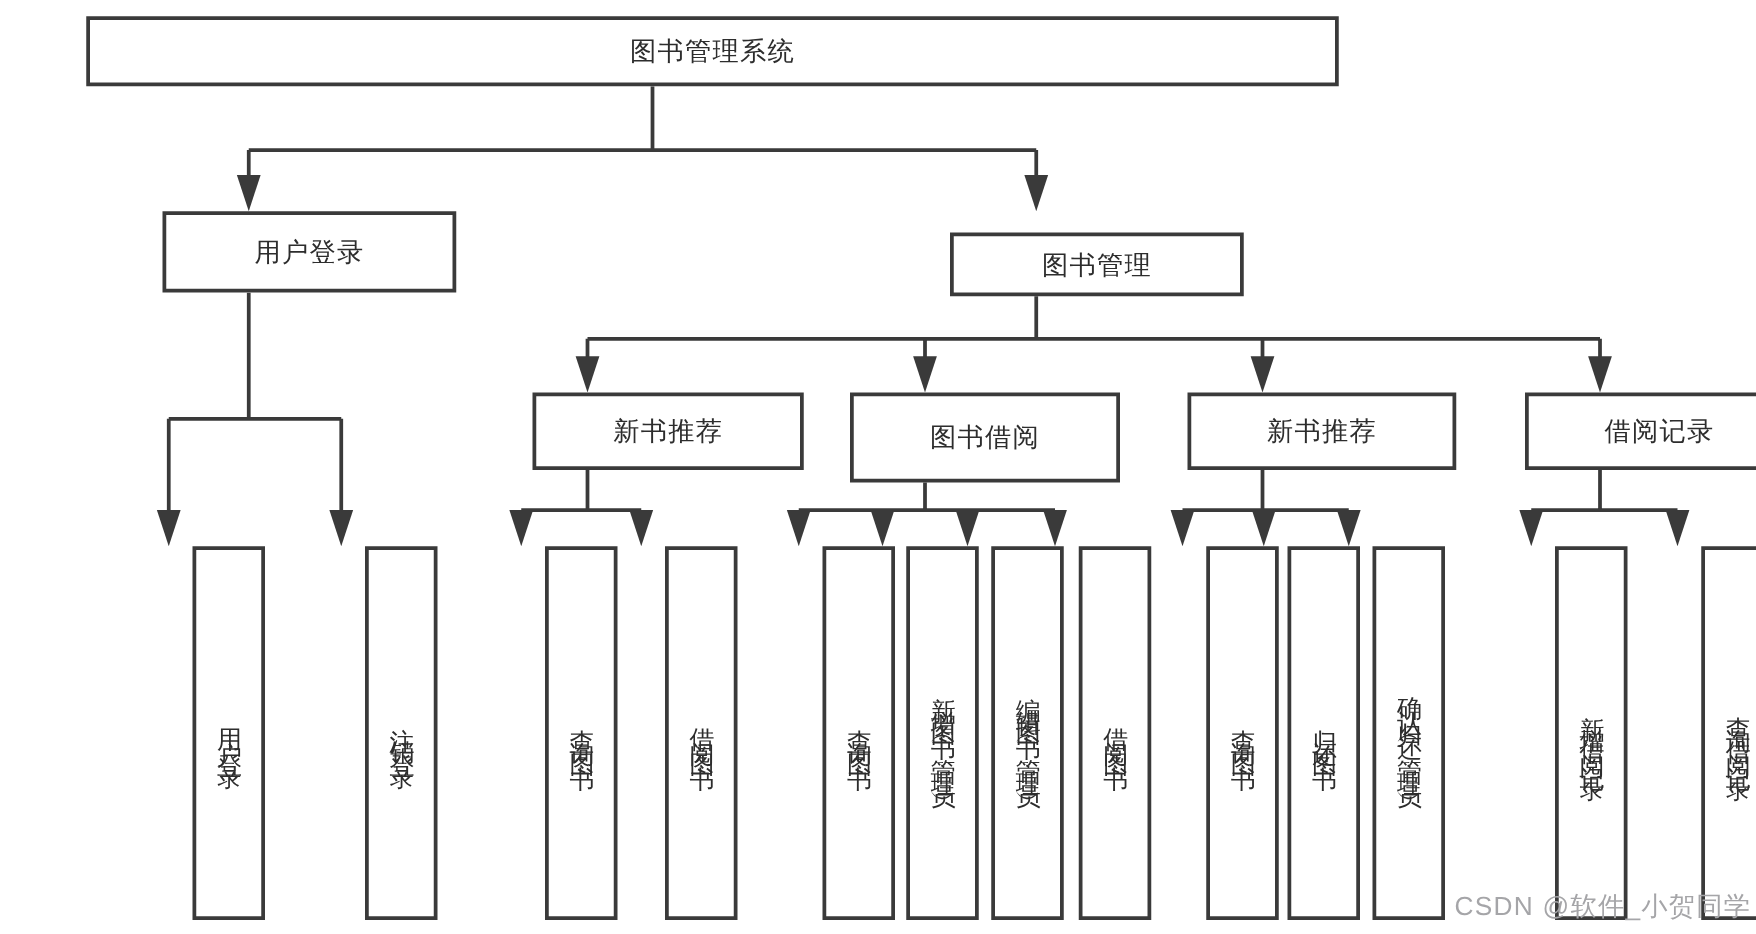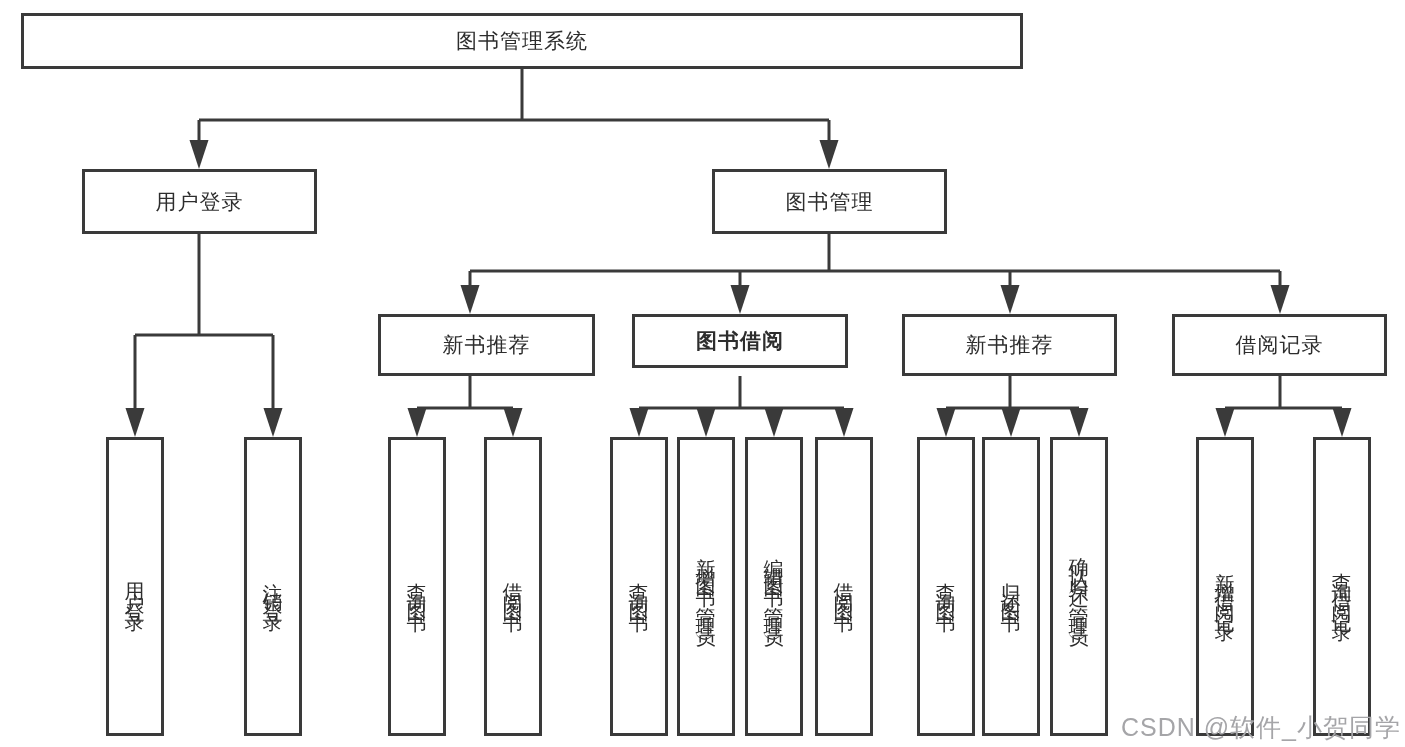--- a/index.html
+++ b/index.html
@@ -16,34 +16,35 @@
     box-sizing:border-box;
     border:3px solid #3a3a3a;
     background:#ffffff;
     display:flex;
     align-items:center;
     justify-content:center;
     font-size:21px;
     color:#2d2d2d;
     z-index:1;
     letter-spacing:1px;
+    margin-left:48px;
   }
   .vnode{
     writing-mode:vertical-rl;
     text-orientation:mixed;
     font-size:20px;
     letter-spacing:10px;
     line-height:1;
   }
   #watermark{
     position:absolute;
     right:4px;
     top:711px;
     z-index:2;
-    font-size:25px;
+    font-size:21px;
     color:#a5a5a8;
     letter-spacing:1px;
     white-space:nowrap;
   }
 </style>
 </head>
 <body>
 
 <div id="canvas">
 
@@ -75,24 +76,24 @@
     <polygon points="936.5,408 955.5,408 946,437" fill="#3a3a3a"></polygon>
     <polygon points="1001.5,408 1020.5,408 1011,437" fill="#3a3a3a"></polygon>
     <polygon points="1069.5,408 1088.5,408 1079,437" fill="#3a3a3a"></polygon>
     <polygon points="1215.5,408 1234.5,408 1225,437" fill="#3a3a3a"></polygon>
     <polygon points="1332.5,408 1351.5,408 1342,437" fill="#3a3a3a"></polygon>
   </svg>
 
   <div class="node" style="left:21px;top:13px;width:1002px;height:56px;">图书管理系统</div>
 
   <div class="node" style="left:82px;top:169px;width:235px;height:65px;">用户登录</div>
-  <div class="node" style="left:712px;top:169px;width:235px;height:65px;font-family:Liberation Mono, monospace;">图书管理</div>
+  <div class="node" style="left:712px;top:186px;width:235px;height:51px;font-family:Liberation Mono, monospace;">图书管理</div>
 
   <div class="node" style="left:378px;top:314px;width:217px;height:62px;">新书推荐</div>
-  <div class="node" style="left:632px;top:314px;width:216px;height:54px;font-weight:bold;">图书借阅</div>
+  <div class="node" style="left:632px;top:314px;width:216px;height:72px;">图书借阅</div>
   <div class="node" style="left:902px;top:314px;width:215px;height:62px;">新书推荐</div>
   <div class="node" style="left:1172px;top:314px;width:215px;height:62px;">借阅记录</div>
 
   <div class="node vnode" style="left:106px;top:437px;width:58px;height:299px;">用户登录</div>
   <div class="node vnode" style="left:244px;top:437px;width:58px;height:299px;">注销登录</div>
 
   <div class="node vnode" style="left:388px;top:437px;width:58px;height:299px;">查询图书</div>
   <div class="node vnode" style="left:484px;top:437px;width:58px;height:299px;">借阅图书</div>
 
   <div class="node vnode" style="left:610px;top:437px;width:58px;height:299px;">查询图书</div>

